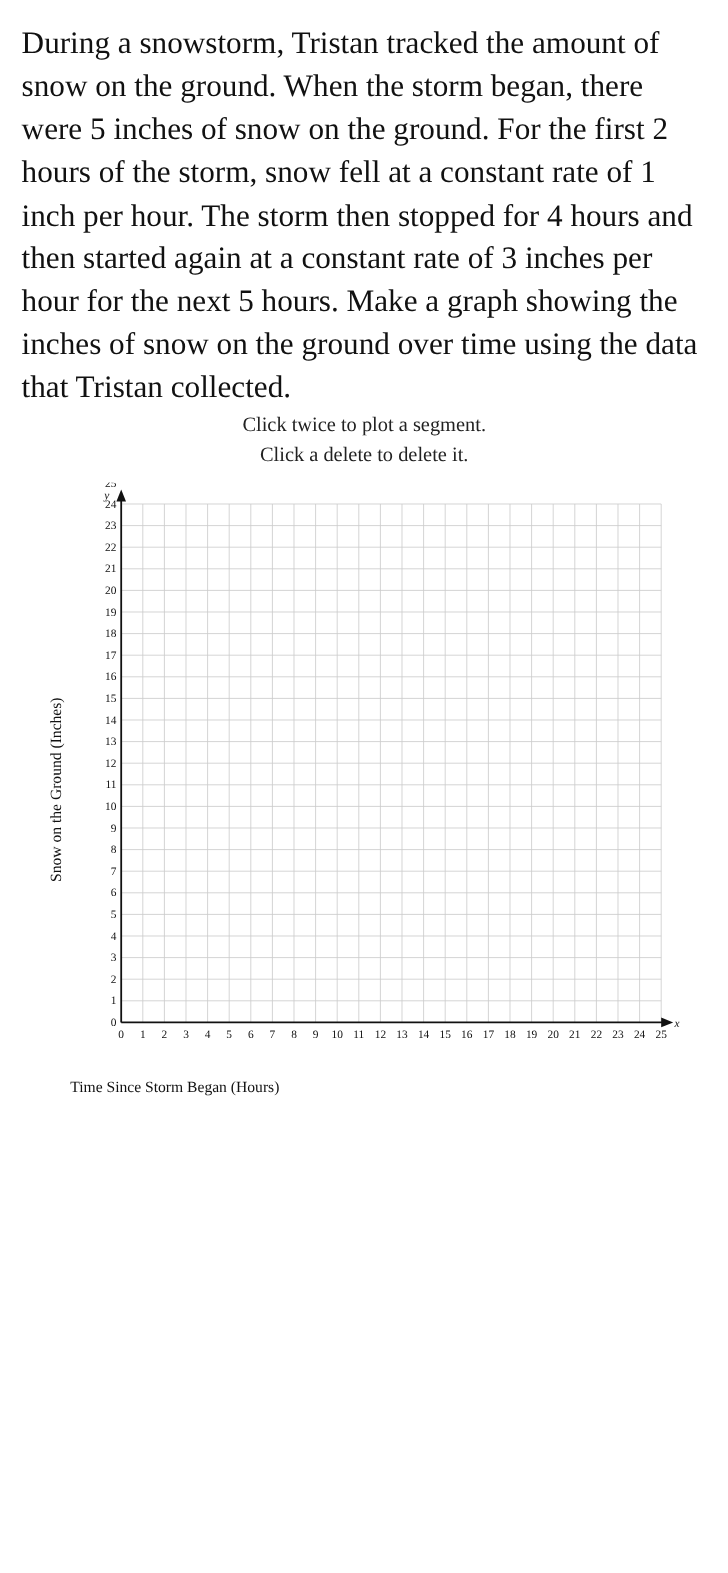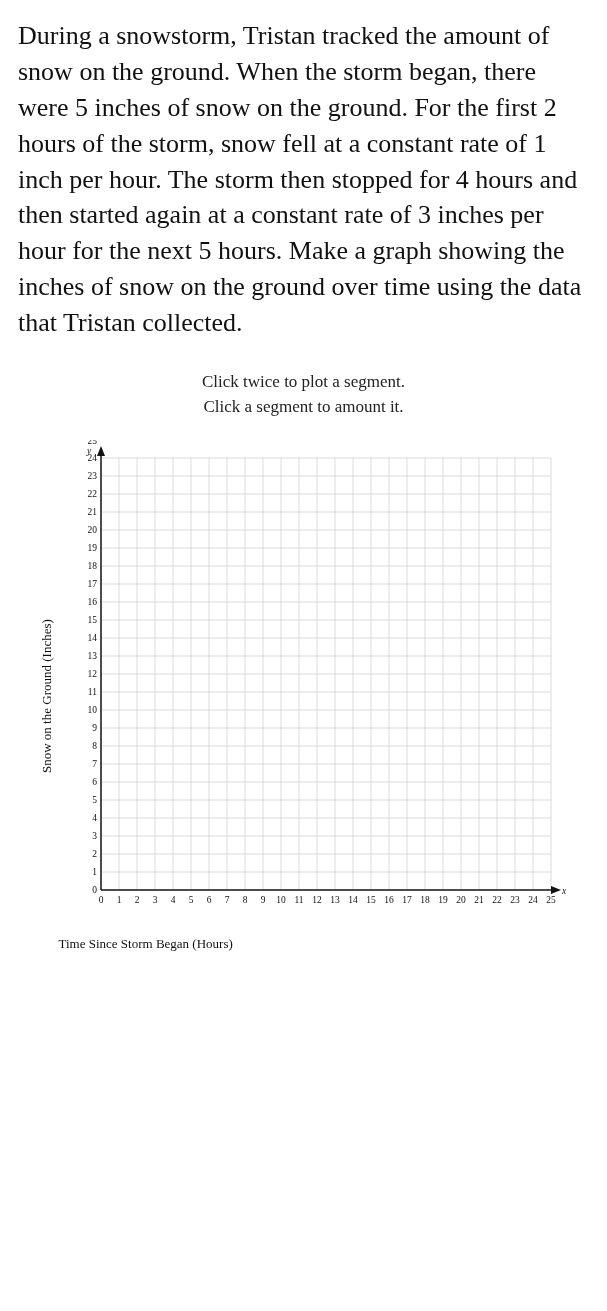--- a/index.html
+++ b/index.html
@@ -7,32 +7,31 @@
       background: #fff;
       font-family: Georgia, 'Times New Roman', serif;
       width: 607px;
       min-height: 1311px;
       padding: 18px 18px 18px 18px;
     }
     .problem-text {
       font-size: 26px;
       line-height: 1.38;
       color: #111;
-      margin-bottom: 28px;
     }
     .graph-section {
       display: flex;
       flex-direction: column;
       align-items: center;
     }
     .graph-instructions {
       font-size: 17px;
       text-align: center;
       color: #222;
-      margin-bottom: 20px;
+      margin-bottom: 10px;
       line-height: 1.5;
     }
     .graph-container {
       position: relative;
       display: flex;
       flex-direction: row;
       align-items: center;
     }
     .y-axis-label {
       font-size: 13px;
@@ -62,21 +61,21 @@
 </head>
 <body>
 
 <div class="problem-text">
   <span>During a snowstorm, Tristan tracked the amount of snow on the ground. When the storm began, there were 5 inches of snow on the ground. For the first 2 hours of the storm, snow fell at a constant rate of 1 inch per hour. The storm then stopped for 4 hours and then started again at a constant rate of 3 inches per hour for the next 5 hours. Make a graph showing the inches of snow on the ground over time using the data that Tristan collected.</span>
 </div>
 
 <div class="graph-section">
   <div class="graph-instructions">
     <div>Click twice to plot a segment.</div>
-    <div>Click a segment to amount it.</div>
+    <div>Click a delete to delete it.</div>
   </div>
 
   <div class="graph-container">
     <div class="y-axis-label">Snow on the Ground (Inches)</div>
 
     <div class="graph-inner">
       <svg class="chart-svg" width="510" height="490" xmlns="http://www.w3.org/2000/svg">
 
         <defs>
           <style>

